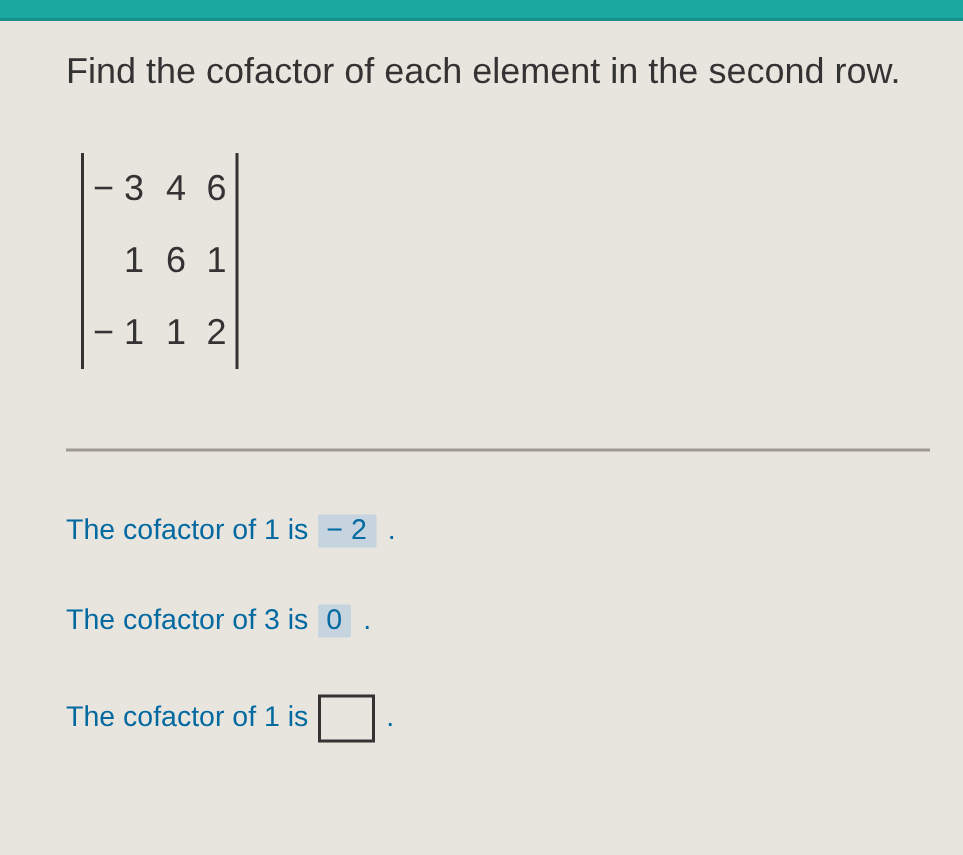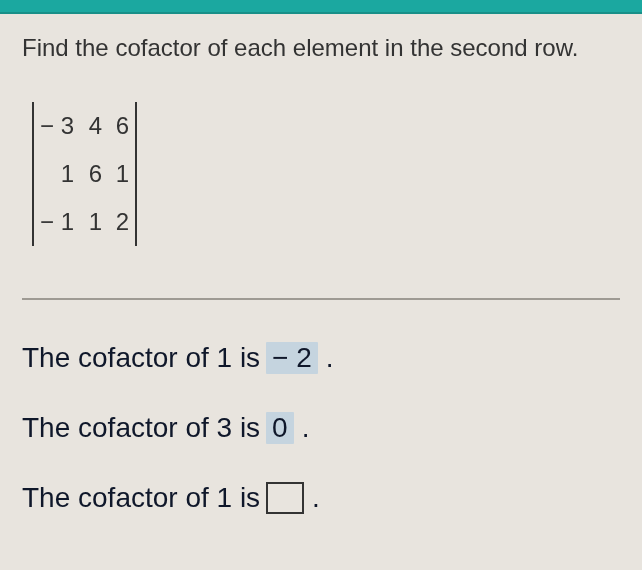--- a/index.html
+++ b/index.html
@@ -10,20 +10,21 @@
     font-family: Arial, Helvetica, sans-serif;
     overflow: hidden;
   }
   .topbar {
     height: 14px;
     background: #1ba8a0;
     border-bottom: 2px solid #188f88;
   }
   .content {
     padding: 18px 22px 0 22px;
+    margin-left: 22px;
   }
   .prompt {
     font-size: 24px;
     color: #333;
     line-height: 1.35;
     margin-bottom: 30px;
   }
   .matrix-wrap {
     display: inline-block;
     padding: 8px 4px;
@@ -41,22 +42,22 @@
     padding: 10px 6px;
     text-align: right;
     min-width: 28px;
   }
   .divider {
     border: none;
     border-top: 2px solid #9e9a93;
     margin: 12px 0 42px 0;
   }
   .answer-line {
-    font-size: 28px;
-    color: #0f172a;
+    font-size: 19px;
+    color: #0369a1;
     margin-bottom: 38px;
     display: flex;
     align-items: center;
     flex-wrap: wrap;
     gap: 6px;
   }
   .hl {
     background: #c5d4df;
     padding: 0 6px;
     display: inline-block;

